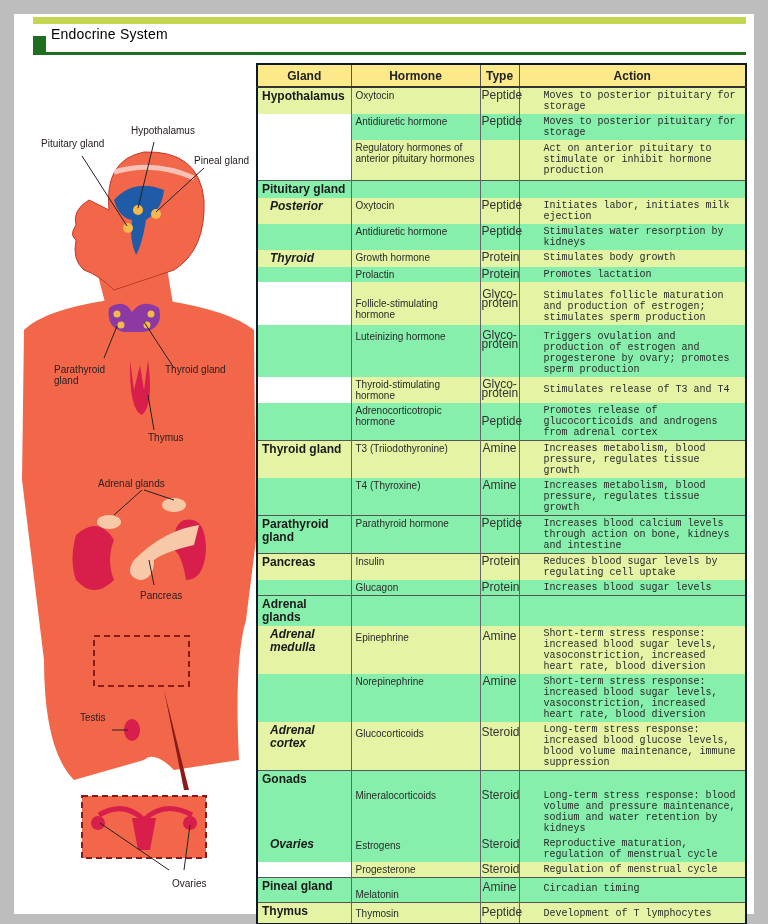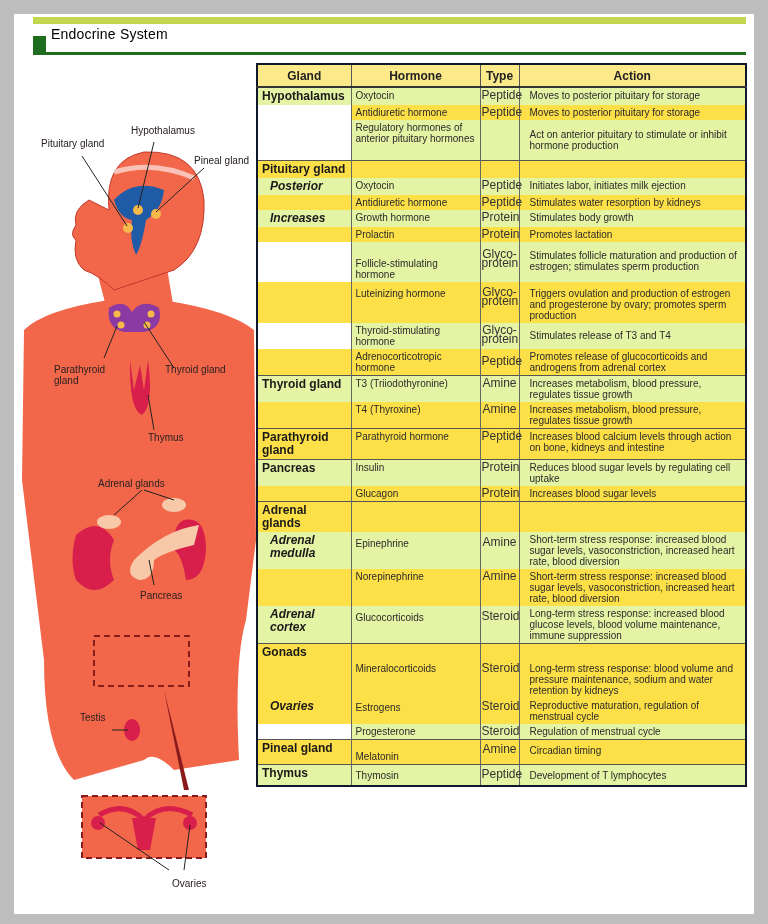--- a/index.html
+++ b/index.html
@@ -11,23 +11,23 @@
   .title{position:absolute;left:18px;top:-2px;font-size:14px;color:#000000;font-family:"Liberation Sans",sans-serif;letter-spacing:0.2px;}
   .illus{position:absolute;left:14px;top:60px;width:242px;height:850px;}
   .illus svg{position:absolute;left:0;top:0;}
   .lbl{position:absolute;font-size:10px;color:#2a2020;font-family:"Liberation Sans",sans-serif;line-height:11px;}
   table.endo{position:absolute;left:256px;top:63px;width:489px;border-collapse:collapse;border:2px solid #0f172a;font-family:"Liberation Sans",sans-serif;table-layout:fixed;}
   table.endo th{background:#fbe98a;font-weight:bold;font-size:12px;color:#222;height:21px;border:1px solid #555;border-bottom:2px solid #333;padding:0;}
   table.endo td{font-size:10px;color:#2a2a2a;padding:2px 4px;vertical-align:top;line-height:11px;border-left:1px solid #666;border-right:1px solid #666;}
   table.endo td.g{font-weight:bold;font-size:12px;color:#1a1a1a;line-height:13px;padding:2px 4px;}
   table.endo td.g.sub{padding-left:12px;font-style:italic;}
   table.endo td.t{font-size:12px;text-align:center;line-height:9px;padding:3px 1px;color:#333;}
-  table.endo td.a{padding-left:10px;}
+  table.endo td.a{padding-left:24px;font-family:Liberation Mono, monospace;}
   tr.gr td{background:#e4f3a4;}
-  tr.wh td{background:#fde047;}
+  tr.wh td{background:#86efac;}
   tr.sec td{border-top:1px solid #555;}
   td.gw{background:#ffffff !important;}
 </style>
 </head>
 <body>
 
 <div class="page"></div>
 <div class="topbar"></div>
 <div class="title-wrap">
   <div class="title-square"></div>
@@ -149,21 +149,21 @@
         <td class="t">Peptide</td>
         <td class="a">Initiates labor, initiates milk ejection</td>
       </tr>
     <tr class="wh">
         <td class="g sub"></td>
         <td>Antidiuretic hormone</td>
         <td class="t">Peptide</td>
         <td class="a">Stimulates water resorption by kidneys</td>
       </tr>
     <tr class="gr">
-        <td class="g sub">Increases</td>
+        <td class="g sub">Thyroid</td>
         <td>Growth hormone</td>
         <td class="t">Protein</td>
         <td class="a">Stimulates body growth</td>
       </tr>
     <tr class="wh">
         <td class="g sub"></td>
         <td>Prolactin</td>
         <td class="t">Protein</td>
         <td class="a">Promotes lactation</td>
       </tr>

